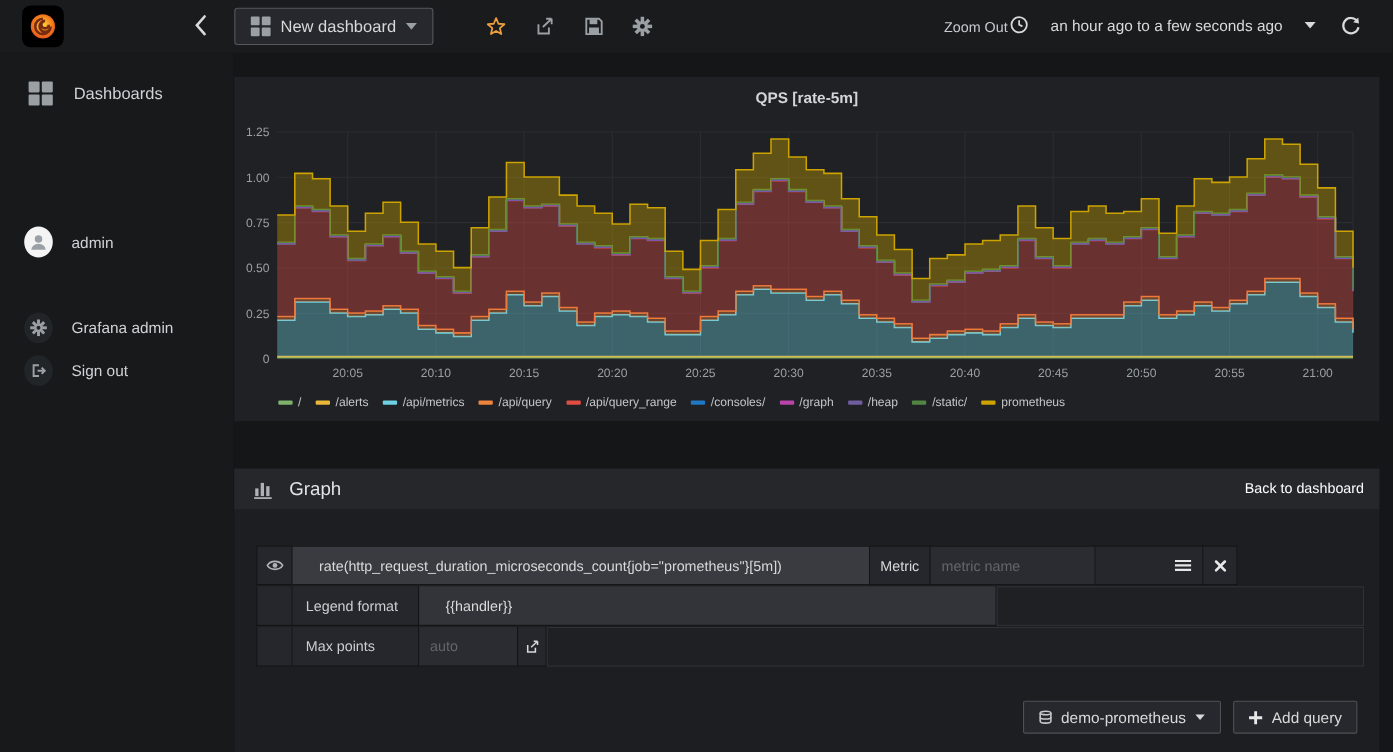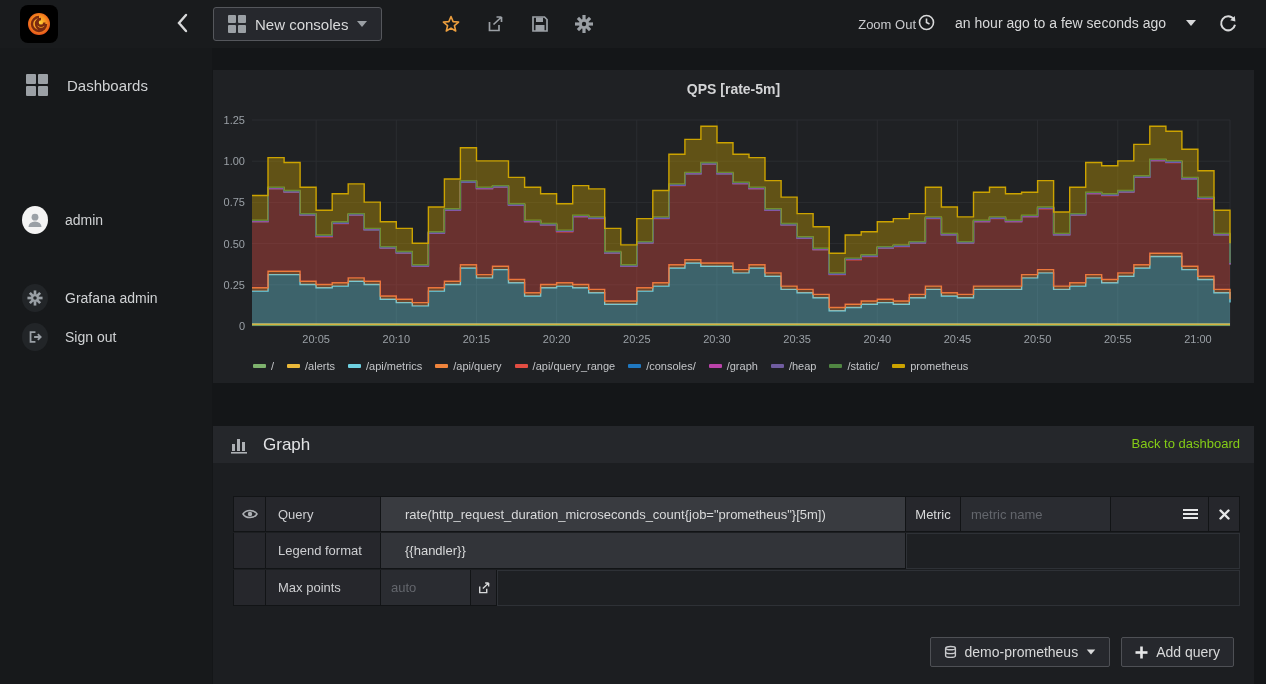--- a/index.html
+++ b/index.html
@@ -49,21 +49,21 @@
 
   
   #editor-panel { left:213px; top:426px; width:1041px; height:269px; background:#1c1e21; }
   #editor-header { position:absolute; left:0; top:0; width:1041px; height:37px; background:#25272b;
                    display:flex; align-items:center; }
   #panel-type { font-size:17px; color:#e2e3e5; margin-left:14px; }
   #editor-tabs { display:flex; margin-left:32px; gap:32px; height:37px; align-items:center; }
   .tab { font-size:13px; color:#cfd0d3; cursor:pointer; height:37px; display:flex; align-items:center;
          border-bottom:2px solid transparent; padding-top:2px; }
   .tab.active { color:#ffffff; border-bottom:2px solid #33b5e5; }
-  #back-link { position:absolute; right:14px; top:10px; font-size:13px; color:#84cc16; cursor:pointer; }
+  #back-link { position:absolute; right:14px; top:10px; font-size:13px; color:#ffffff; cursor:pointer; }
 
   
   #query-table { position:absolute; left:20px; top:70px; width:1007px; }
   .qrow { display:flex; height:36px; margin-bottom:1px; }
   .qcell { background:#26272c; border:1px solid #121416; display:flex; align-items:center;
            font-size:13px; color:#cdced1; }
   .qcell + .qcell { border-left:none; }
   .qrow + .qrow .qcell { border-top:none; }
   .c-eye { width:33px; justify-content:center; cursor:pointer; }
   .c-label { width:115px; padding-left:12px; }
@@ -112,21 +112,21 @@
         <polyline points="10,2 3,10 10,18" fill="none" stroke="#d8d9da" stroke-width="2.4" stroke-linecap="round"></polyline>
       </svg>
   </div>
   <div id="nd-button">
     <span class="grid-icon">
         <span></span>
         <span></span>
         <span></span>
         <span></span>
       </span>
-    <span class="nd-label">New consoles</span>
+    <span class="nd-label">New dashboard</span>
     <span class="caret"></span>
   </div>
   <svg class="topbar-icon" style="left:442px" viewBox="0 0 18 18">
     <path d="M9 1.5 L11.12 6.59 L16.6 7.03 L12.42 10.61 L13.7 15.97 L9 13.1 L4.3 15.97 L5.58 10.61 L1.4 7.03 L6.88 6.59 Z" fill="none" stroke="#eb9e3e" stroke-width="1.6" stroke-linejoin="round"></path>
   </svg>
   <svg class="topbar-icon" style="left:486px" viewBox="0 0 18 18">
     <path d="M3.5 7 V15.5 H13 V10" fill="none" stroke="#9ba0a5" stroke-width="1.7"></path>
     <path d="M7.5 9.5 L15.5 2 M15.5 2 H10.5 M15.5 2 V7" fill="none" stroke="#9ba0a5" stroke-width="1.7"></path>
   </svg>
   <svg class="topbar-icon" style="left:531px" viewBox="0 0 18 18">
@@ -350,21 +350,20 @@
 
   <div id="query-table">
 
     <div class="qrow">
       <div class="qcell c-eye">
         <svg width="16" height="12" viewBox="0 0 16 12">
           <path d="M1 6 C4 1.2 12 1.2 15 6 C12 10.8 4 10.8 1 6 Z" fill="none" stroke="#aeb1b5" stroke-width="1.5"></path>
           <circle cx="8" cy="6" r="2.2" fill="#aeb1b5"></circle>
         </svg>
       </div>
-      <div class="qcell c-label">Query</div>
       <div class="qcell c-input bright">
         <input class="ghost-input" value="rate(http_request_duration_microseconds_count{job=&quot;prometheus&quot;}[5m])" style="">
       </div>
       <div class="qcell c-metric">Metric</div>
       <div class="qcell c-mname">
         <input class="ghost-input" style="padding-left: 10px;" placeholder="metric name">
       </div>
       <div class="qcell c-menu">
         <svg width="15" height="12" viewBox="0 0 15 12">
           <g stroke="#e6e7e8" stroke-width="2">

